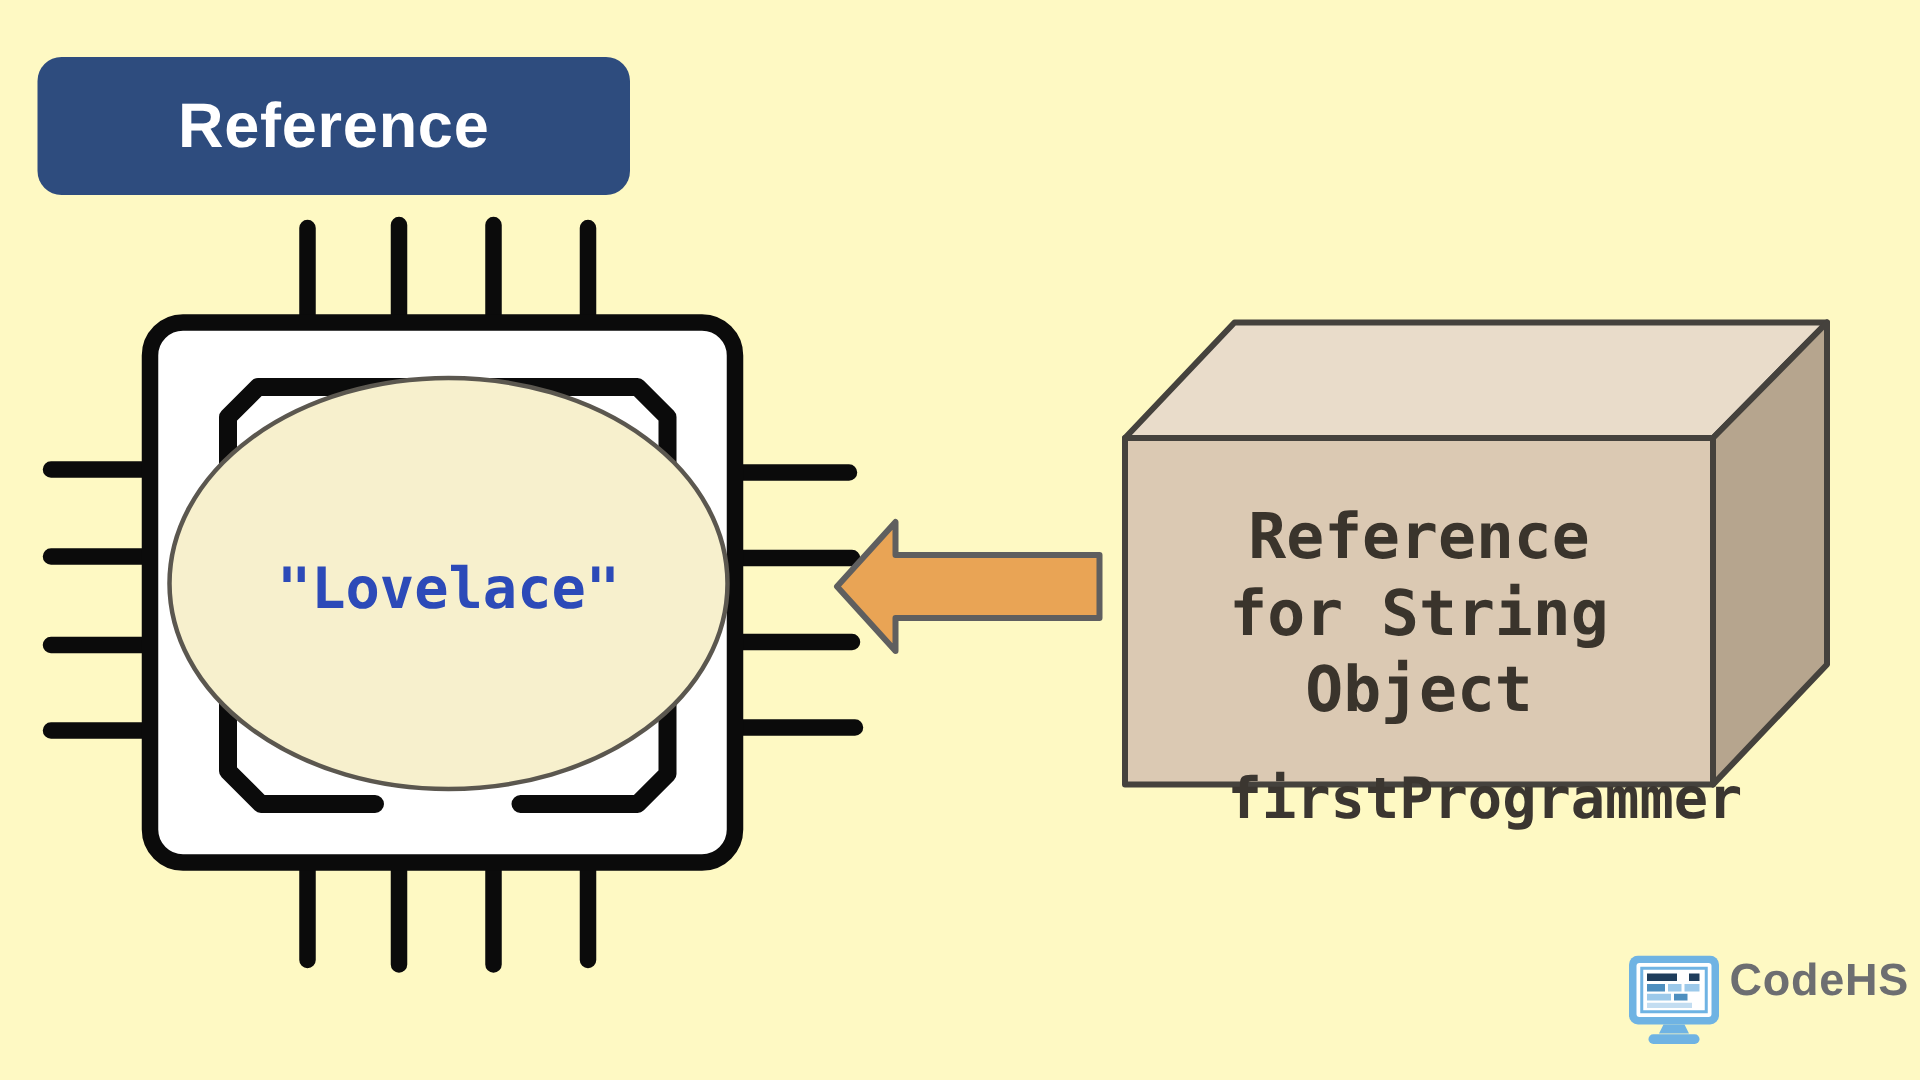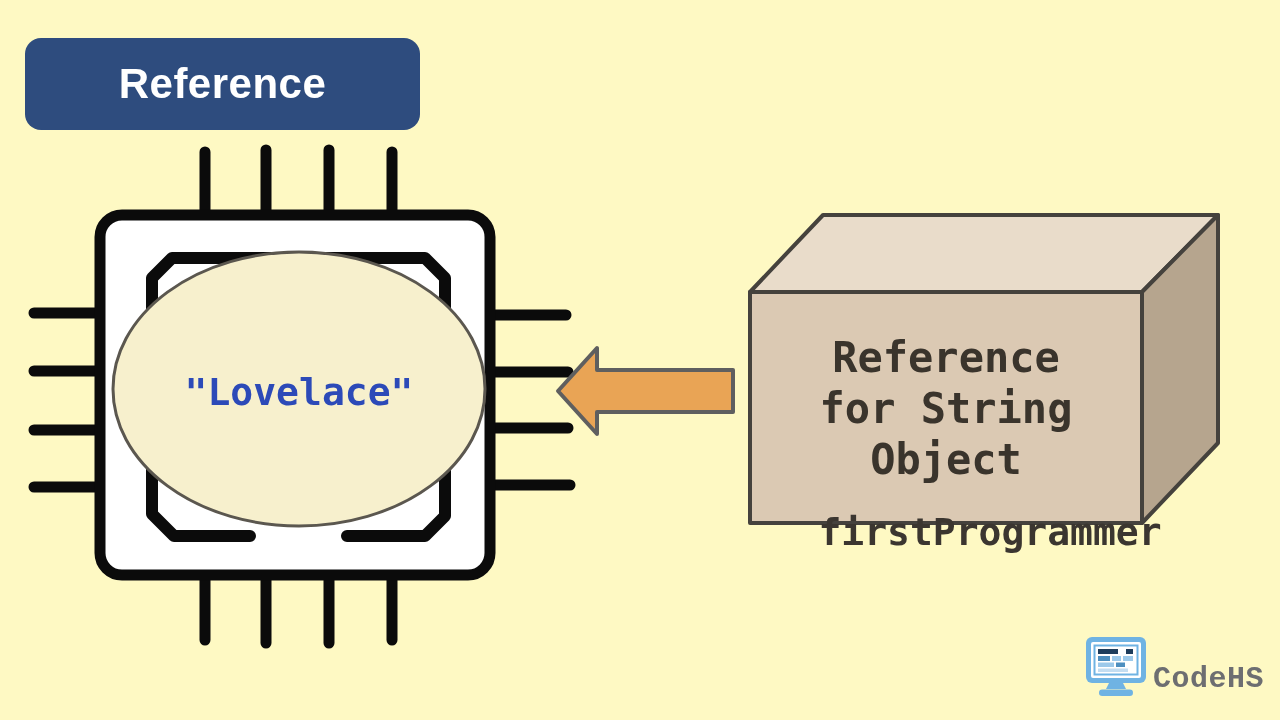--- a/index.html
+++ b/index.html
@@ -49,23 +49,22 @@
     text-align: center;
     font-family: "DejaVu Sans Mono", monospace;
     font-weight: bold;
     font-size: 38px;
     color: #3B3630;
     white-space: nowrap;
   }
   .logo {
     position: absolute;
     left: 1086px; top: 637px;
-    display: flex; align-items: flex-end;
+    display: flex; align-items: flex-start;
     gap: 7px;
-    font-family: Liberation Mono, monospace;
   }
   .logo-text {
     font-size: 30px;
     font-weight: bold;
     color: #6D6E71;
     letter-spacing: 0.5px;
   }
 </style>
 </head>
 <body>

